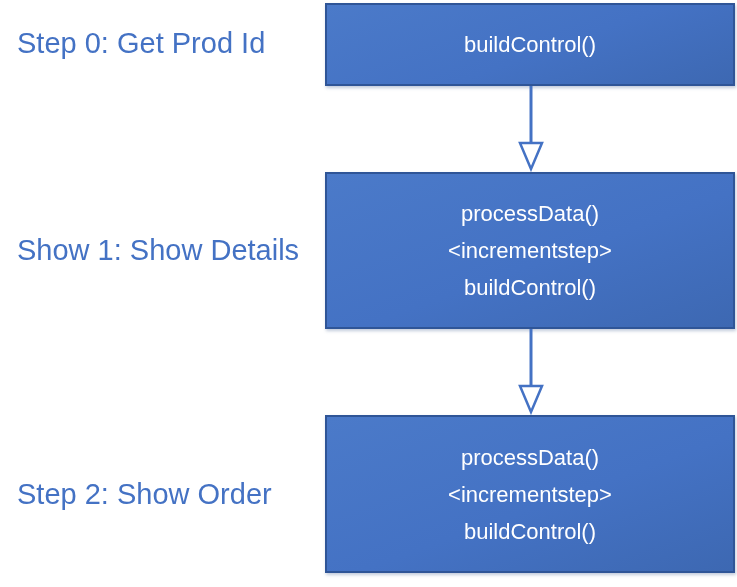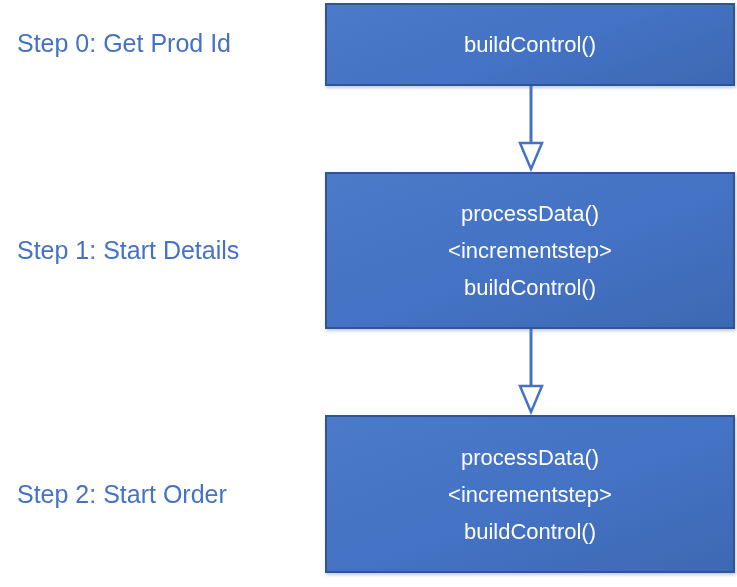--- a/index.html
+++ b/index.html
@@ -13,21 +13,21 @@
     width: 737px;
     height: 587px;
     background: #ffffff;
     overflow: hidden;
   }
   .step-label {
     position: absolute;
     left: 17px;
     width: 300px;
     color: #4472c4;
-    font-size: 25px;
+    font-size: 29px;
     line-height: 30px;
     white-space: nowrap;
   }
   .label-0 { top: 28px; }
   .label-1 { top: 235px; }
   .label-2 { top: 479px; }
   .box {
     position: absolute;
     left: 325px;
     width: 406px;
@@ -56,22 +56,22 @@
   }
   .arrow-0 { top: 86px;  height: 86px; }
   .arrow-1 { top: 329px; height: 86px; }
 </style>
 </head>
 <body>
 
 <div class="canvas">
 
   <div class="step-label label-0">Step 0: Get Prod Id</div>
-  <div class="step-label label-1">Step 1: Start Details</div>
-  <div class="step-label label-2">Step 2: Start Order</div>
+  <div class="step-label label-1">Show 1: Show Details</div>
+  <div class="step-label label-2">Step 2: Show Order</div>
 
   <div class="box box-0">
     <div class="box-line">buildControl()</div>
   </div>
 
   <svg class="arrow arrow-0" viewBox="0 0 34 86">
     <line x1="17" y1="0" x2="17" y2="56" stroke="#4472c4" stroke-width="3"></line>
     <polygon points="17,83 6,57 28,57" fill="#ffffff" stroke="#4472c4" stroke-width="2.5" stroke-linejoin="miter"></polygon>
   </svg>
 

